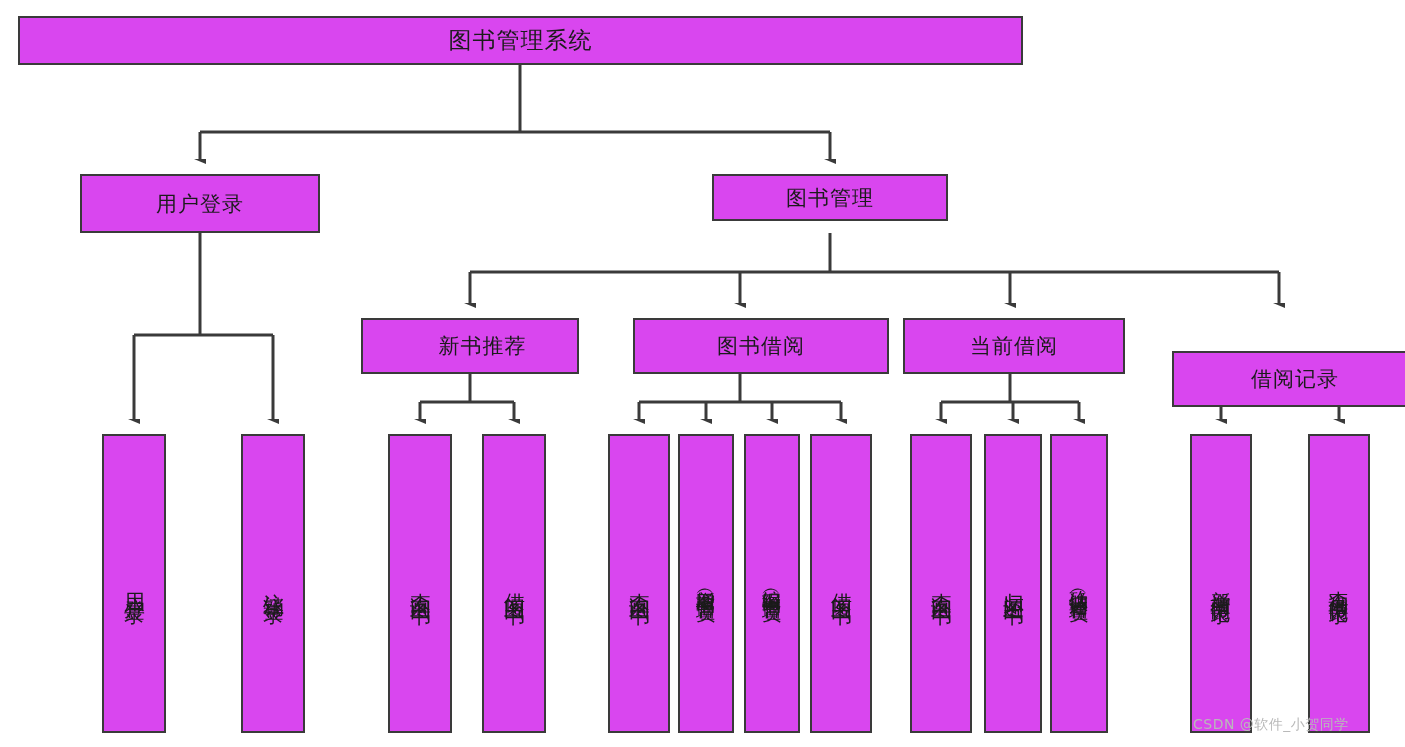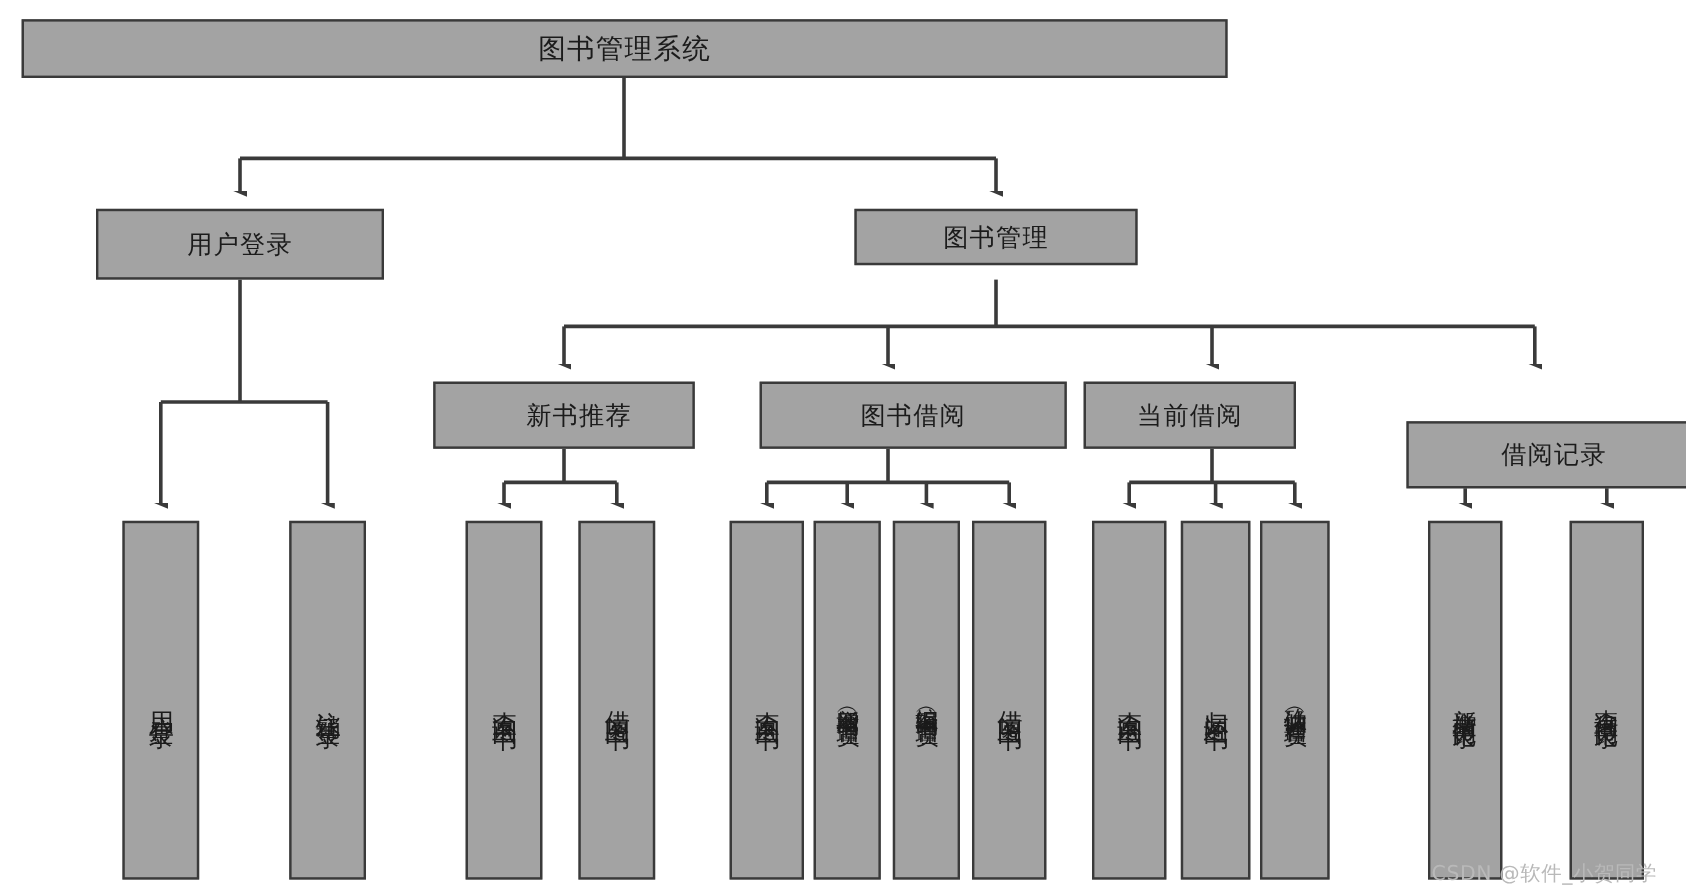--- a/index.html
+++ b/index.html
@@ -23,21 +23,21 @@
     left: 0;
     top: 0;
     width: 1405px;
     height: 747px;
     pointer-events: none;
   }
   .node {
     position: absolute;
     box-sizing: border-box;
     border: 2px solid #3a3a3a;
-    background: #a3a3a3;
+    background: #d946ef;
     display: flex;
     align-items: center;
     justify-content: center;
     color: #1b1b1b;
   }
   .node.h {
     
     font-size: 21px;
     letter-spacing: 1px;
   }
@@ -51,21 +51,21 @@
     letter-spacing: 4px;
     line-height: 1;
     white-space: nowrap;
     text-align: center;
   }
   .node.root {
     font-size: 23px;
   }
   .watermark {
     position: absolute;
-    font-size: 17px;
+    font-size: 14px;
     color: #b9b9b9;
     white-space: nowrap;
     letter-spacing: 0.5px;
   }
 </style>
 </head>
 <body>
 
 <div id="canvas">
 
@@ -129,21 +129,21 @@
   <div class="node h" id="n-l2-1" style="left: 712px; top: 174px; width: 236px; height: 47px;">
     <span>图书管理</span>
   </div>
 
   <div class="node h" id="n-l3-0" style="left: 361px; top: 318px; width: 218px; height: 56px; padding-left: 25px;">
     <span>新书推荐</span>
   </div>
   <div class="node h" id="n-l3-1" style="left: 633px; top: 318px; width: 256px; height: 56px;">
     <span>图书借阅</span>
   </div>
-  <div class="node h" id="n-l3-2" style="left: 903px; top: 318px; width: 177px; height: 56px;">
+  <div class="node h" id="n-l3-2" style="left: 903px; top: 318px; width: 222px; height: 56px;">
     <span>当前借阅</span>
   </div>
   <div class="node h" id="n-l3-3" style="left: 1172px; top: 318px; width: 246px; height: 56px; margin-top: 33px;">
     <span>借阅记录</span>
   </div>
 
   <div class="node v" id="n-lf-0" style="left: 102px; top: 434px; width: 64px; height: 299px;">
     <span class="vtext">用户登录</span>
   </div>
   <div class="node v" id="n-lf-1" style="left: 241px; top: 434px; width: 64px; height: 299px;">

